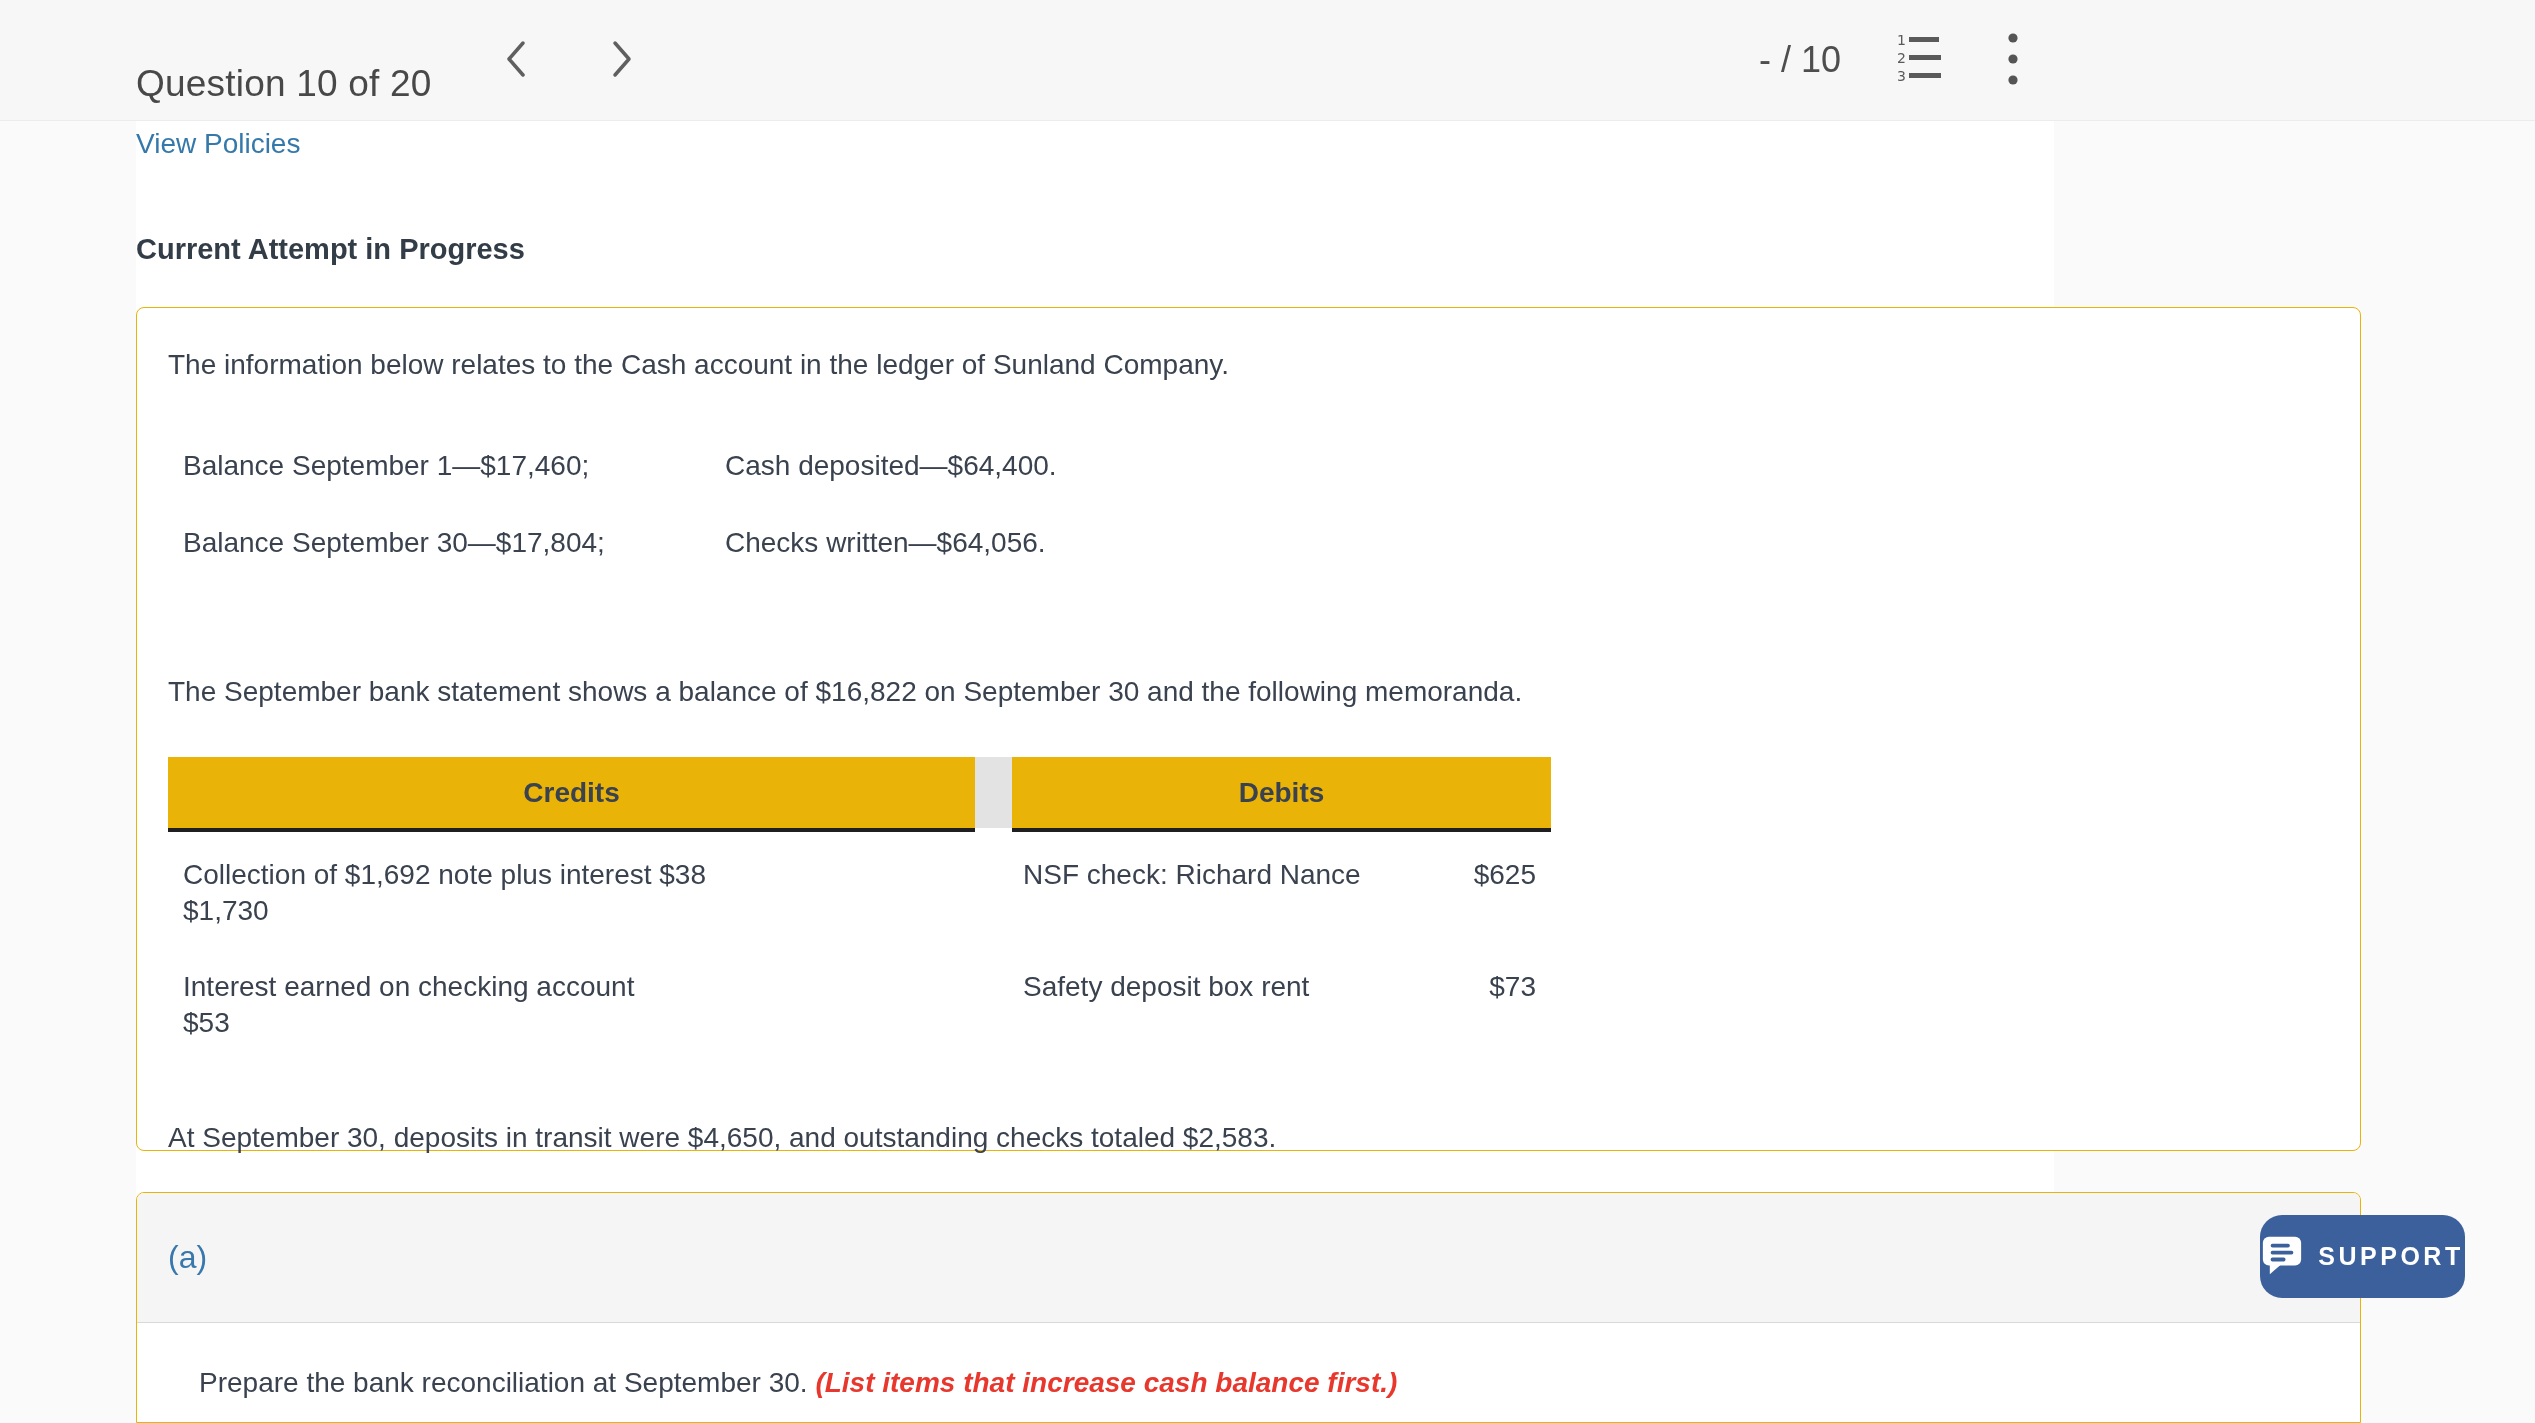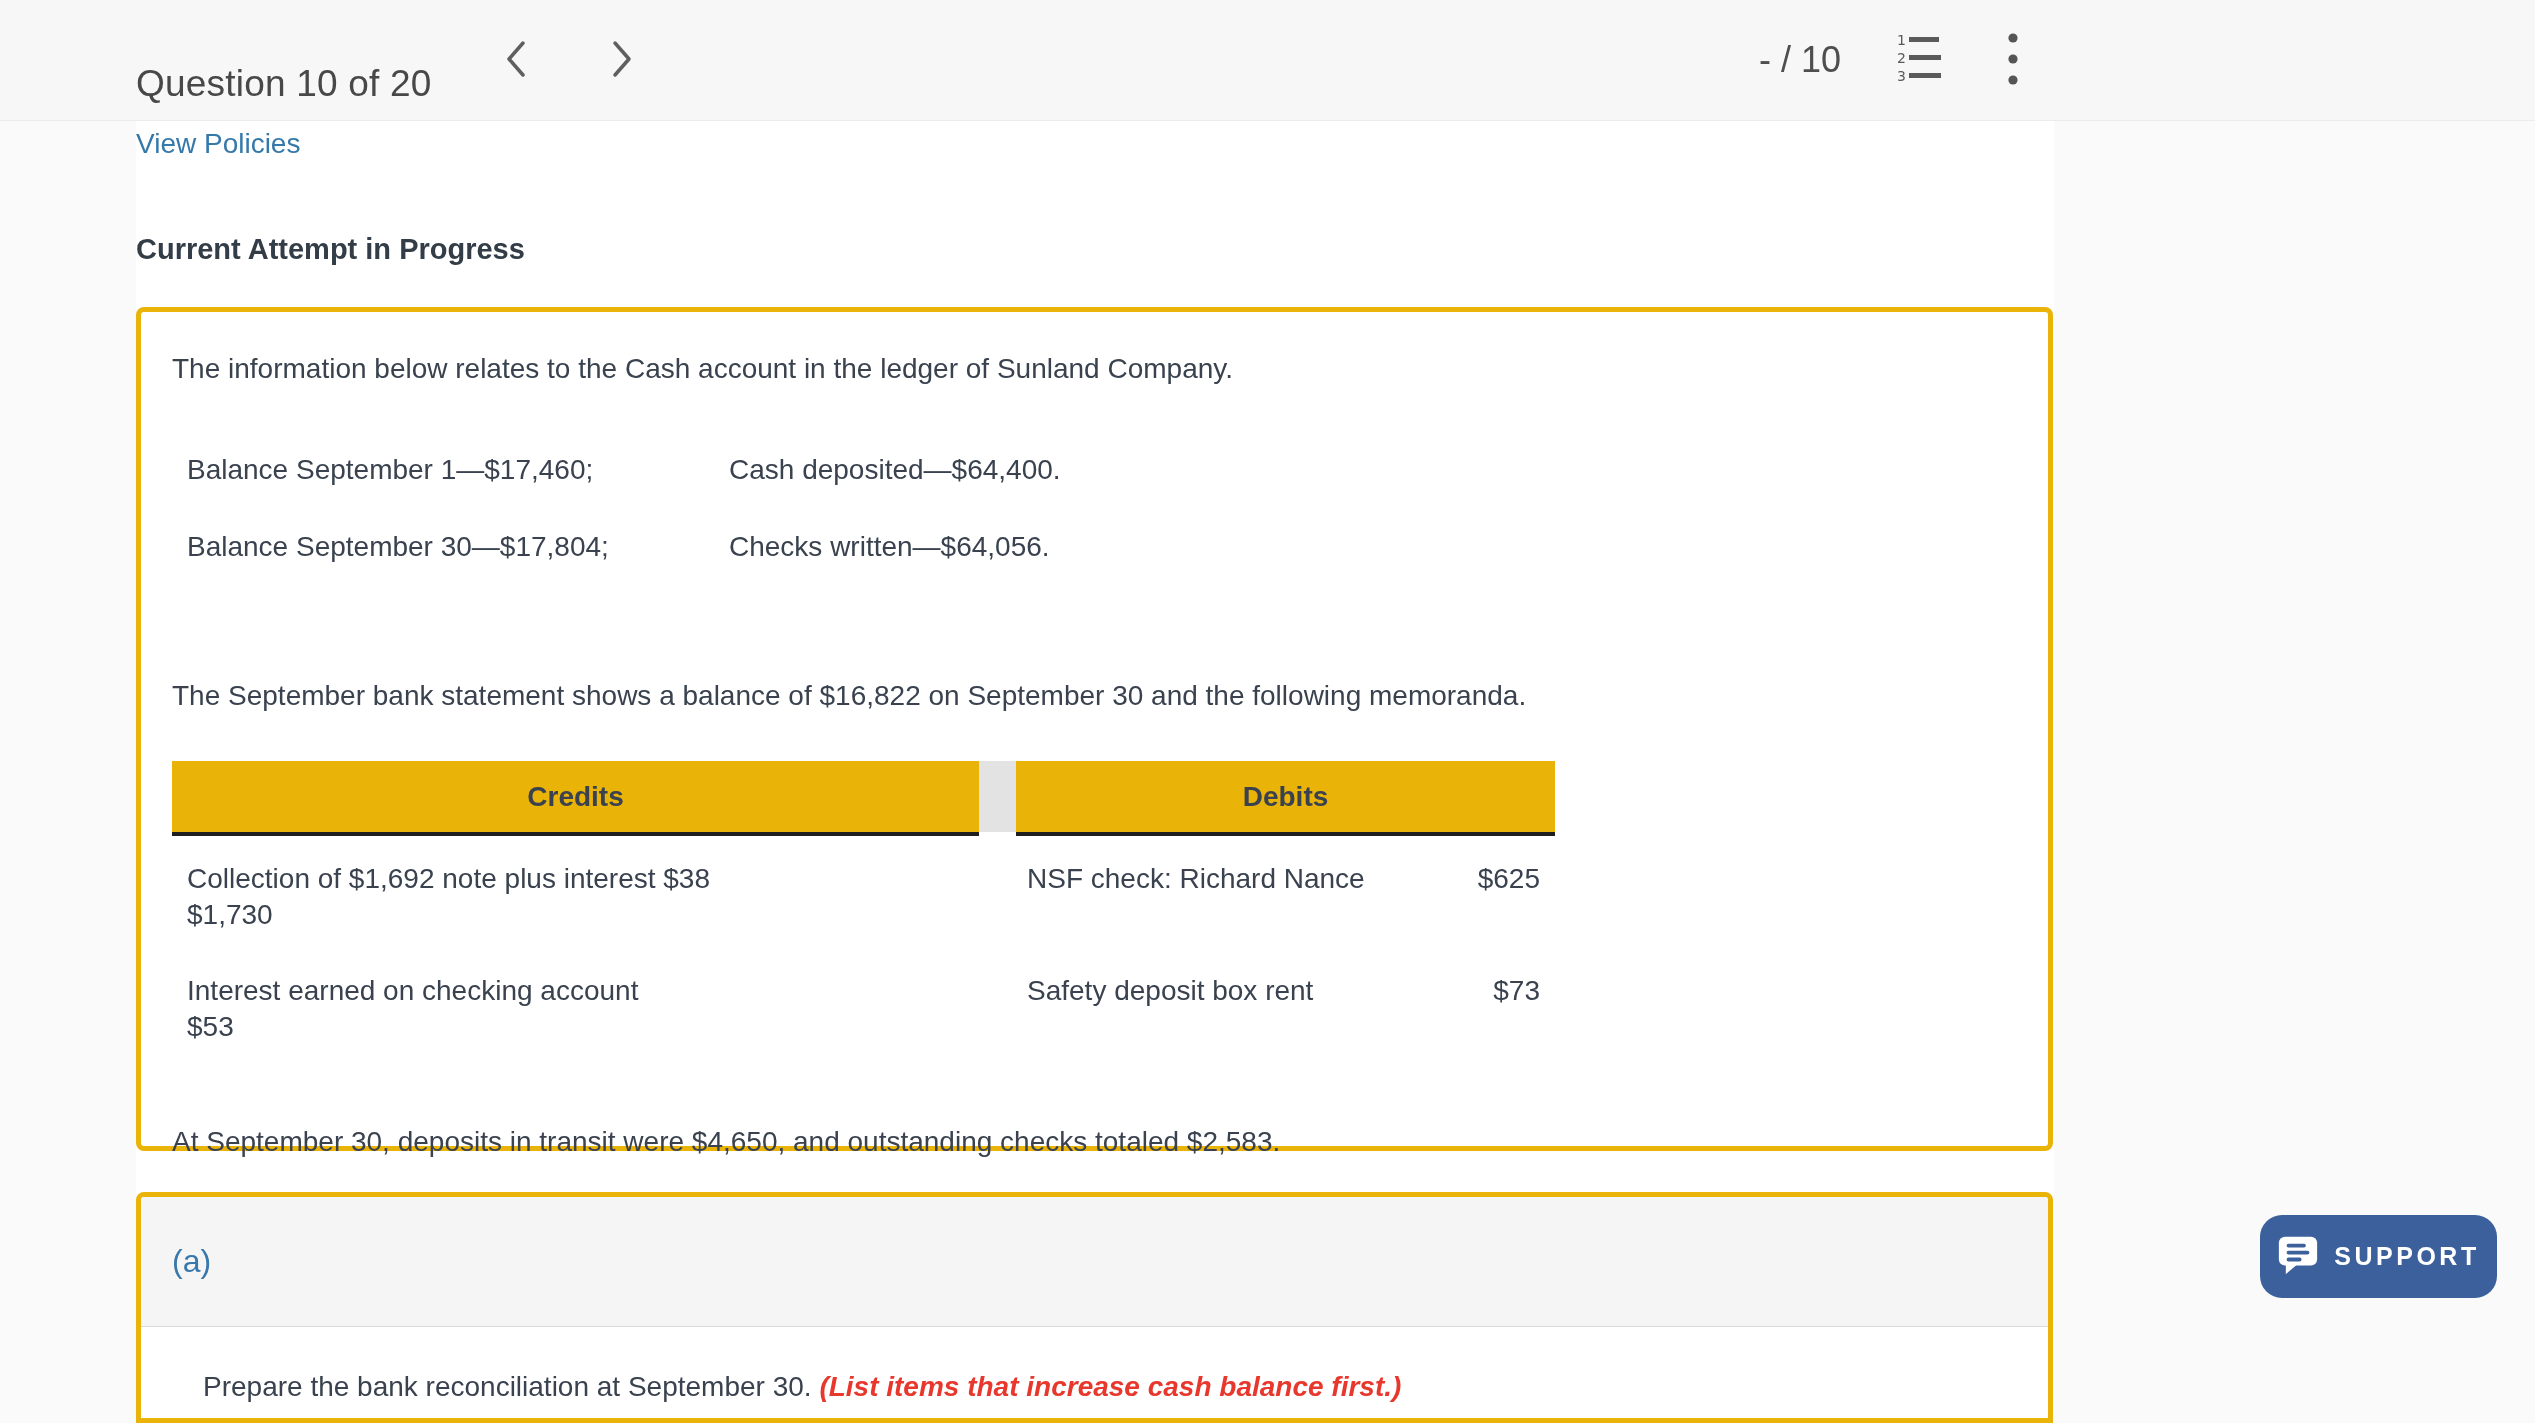--- a/index.html
+++ b/index.html
@@ -43,22 +43,22 @@
     position: absolute; left: 0px; top: 8px;
     font-size: 28px; line-height: 30px; color: #3579ab;
     text-decoration: none; cursor: pointer;
   }
   .attempt-heading {
     position: absolute; left: 0px; top: 111px;
     font-size: 29px; line-height: 34px; font-weight: bold; color: #333d47;
   }
   
   .card {
-    position: absolute; left: 0px; width: 1917px;
-    background: #fff; border: 5px solid #eab308; border-radius: 8px;
+    position: absolute; left: 0px; width: 2225px;
+    background: #fff; border: 1px solid #eab308; border-radius: 8px;
   }
   .card-question { top: 186px; height: 844px; }
   .qtext { position: absolute; font-size: 28px; color: #39424e; }
   .p-intro   { left: 31px; top: 42px;  line-height: 30px; }
   .balance-grid {
     position: absolute; left: 46px; top: 138px;
     display: grid; grid-template-columns: 542px auto; grid-row-gap: 37px;
     font-size: 28px; line-height: 40px; color: #39424e;
   }
   .p-bank    { left: 31px; top: 369px; line-height: 30px; }
@@ -85,21 +85,21 @@
   .card-part-a { top: 1071px; height: 231px; border-radius: 8px 8px 0 0; overflow: hidden; }
   .part-a-header {
     height: 130px; background: #f5f5f5; border-bottom: 1px solid #d9d9d9;
     display: flex; align-items: center; padding-left: 31px; cursor: pointer;
   }
   .part-a-label { font-size: 32px; color: #3878ad; }
   .part-a-body { padding: 44px 0 0 62px; font-size: 28px; line-height: 32px; color: #39424e; }
   .prompt-em { color: #e8382d; font-weight: bold; font-style: italic; }
   
   .support-btn {
-    position: absolute; left: 2260px; top: 1215px; width: 237px; height: 83px;
+    position: absolute; left: 2260px; top: 1215px; width: 205px; height: 83px;
     background: #3b609b; border: none; border-radius: 22px; cursor: pointer;
     display: flex; align-items: center; justify-content: center; gap: 15px;
   }
   .support-label {
     color: #ffffff; font-size: 25px; font-weight: 600; letter-spacing: 3.5px;
   }
 </style>
 </head>
 <body>
 

